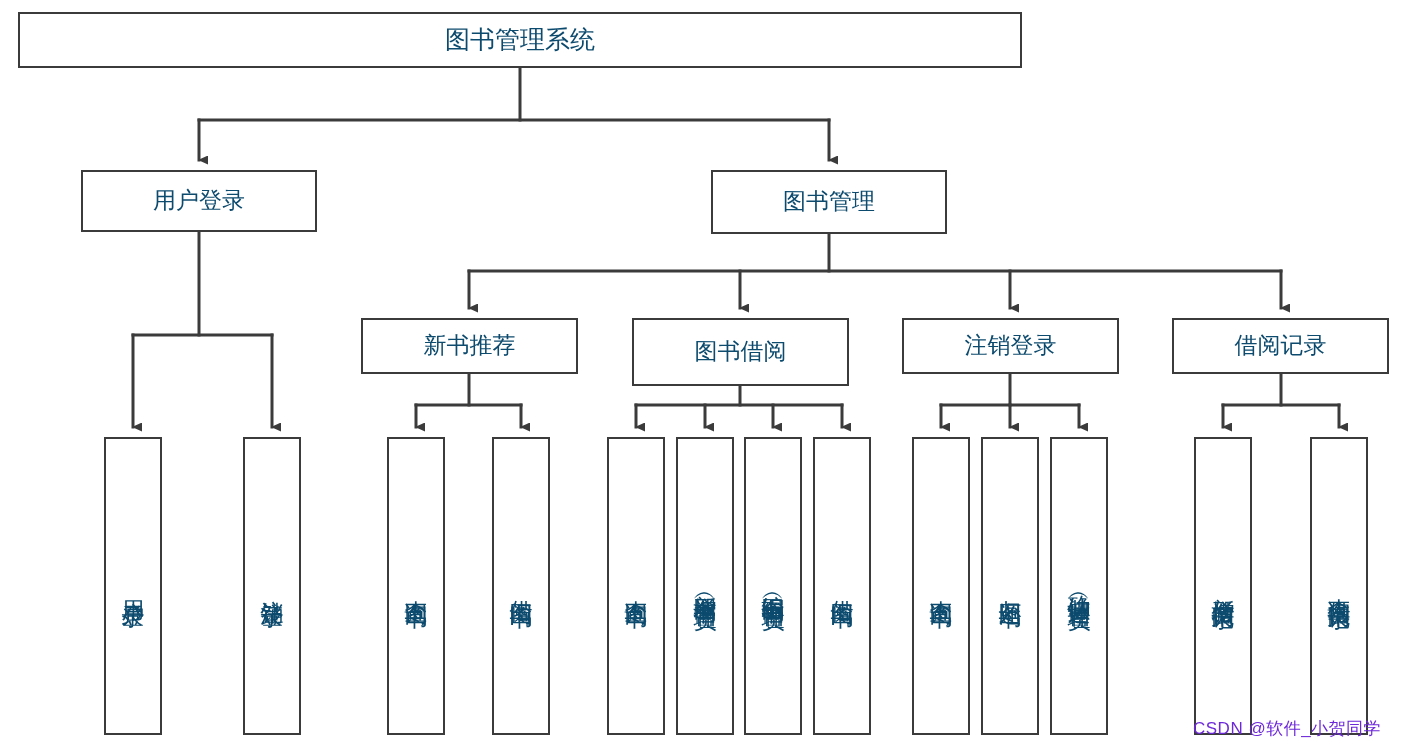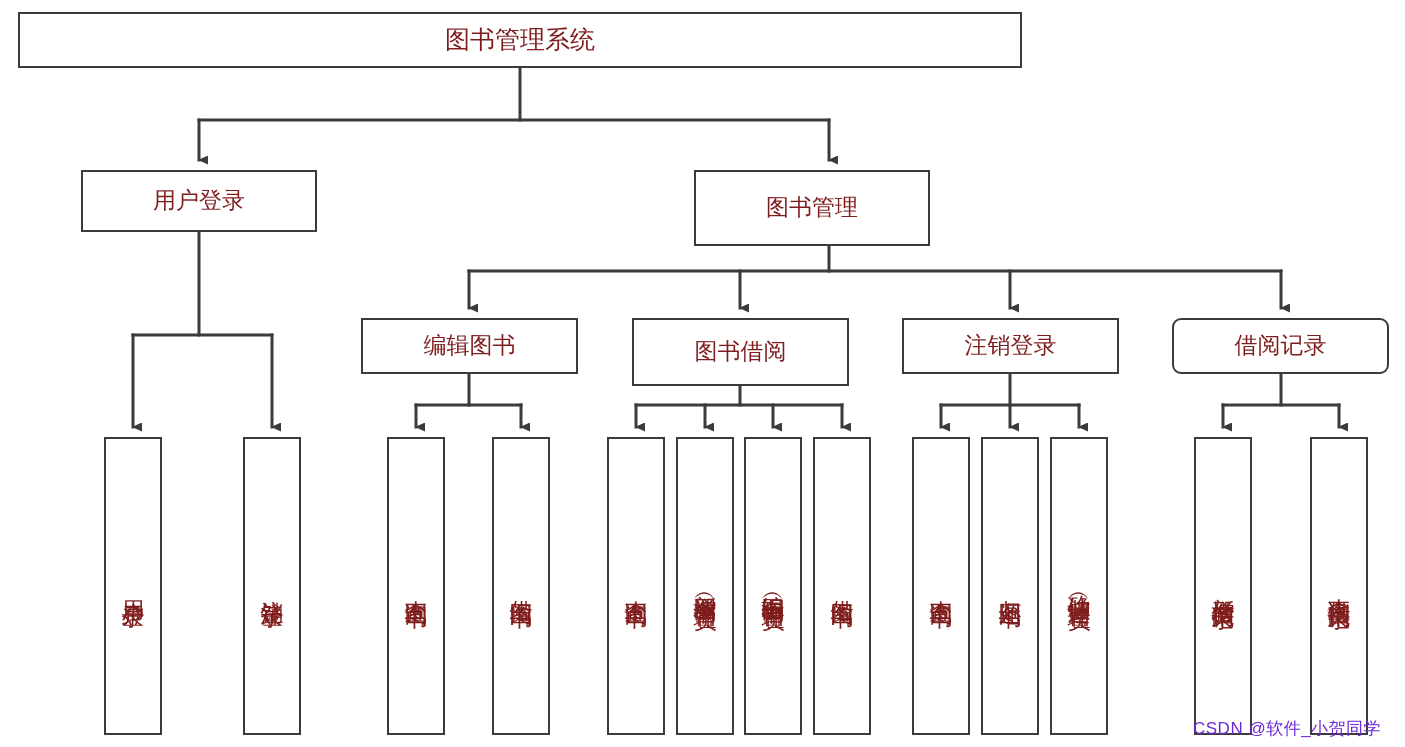--- a/index.html
+++ b/index.html
@@ -28,21 +28,21 @@
     position: absolute;
     box-sizing: border-box;
     background: #ffffff;
     border: 2px solid #3b3b3b;
     display: flex;
     align-items: center;
     justify-content: center;
     overflow: hidden;
   }
   .node-label {
-    color: #7f1d1d;
+    color: #0c4a6e;
     text-align: right;
     line-height: 1.18;
     white-space: pre;
   }
   .node-root .node-label { font-size: 25px; }
   .node-l2 .node-label  { font-size: 23px; }
   .node-l3 .node-label  { font-size: 23px; }
   .node-leaf {
     align-items: center;
     justify-content: center;
@@ -119,34 +119,34 @@
     </g>
   </svg>
 
   <div class="node-box node-root" style="left:18px; top:12px; width:1004px; height:56px;">
     <span class="node-label">图书管理系统</span>
   </div>
 
   <div class="node-box node-l2" style="left:81px; top:170px; width:236px; height:62px;">
     <span class="node-label">用户登录</span>
   </div>
-  <div class="node-box node-l2" style="left:694px; top:170px; width:236px; height:76px;">
+  <div class="node-box node-l2" style="left:711px; top:170px; width:236px; height:64px;">
     <span class="node-label">图书管理</span>
   </div>
 
   <div class="node-box node-l3" style="left:361px; top:318px; width:217px; height:56px;">
-    <span class="node-label">编辑图书</span>
+    <span class="node-label">新书推荐</span>
   </div>
   <div class="node-box node-l3" style="left:632px; top:318px; width:217px; height:68px;font-family:Liberation Serif, serif;">
     <span class="node-label">图书借阅</span>
   </div>
   <div class="node-box node-l3" style="left:902px; top:318px; width:217px; height:56px;">
     <span class="node-label">注销登录</span>
   </div>
-  <div class="node-box node-l3" style="left:1172px; top:318px; width:217px; height:56px;border-radius:9px;">
+  <div class="node-box node-l3" style="left:1172px; top:318px; width:217px; height:56px;">
     <span class="node-label">借阅记录</span>
   </div>
 
   <div class="node-box node-leaf" style="left:104px; top:437px; width:58px; height:298px;">
     <span class="node-label">用户登录</span>
   </div>
   <div class="node-box node-leaf" style="left:243px; top:437px; width:58px; height:298px;">
     <span class="node-label">注销登录</span>
   </div>
 

